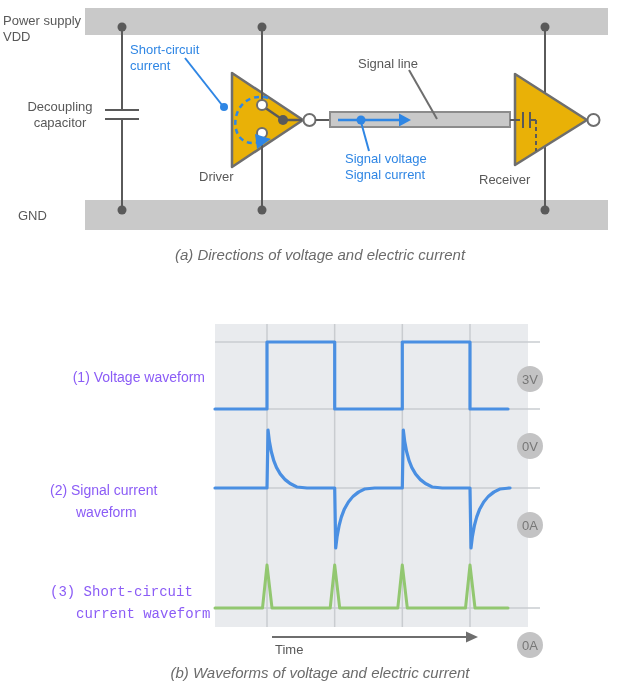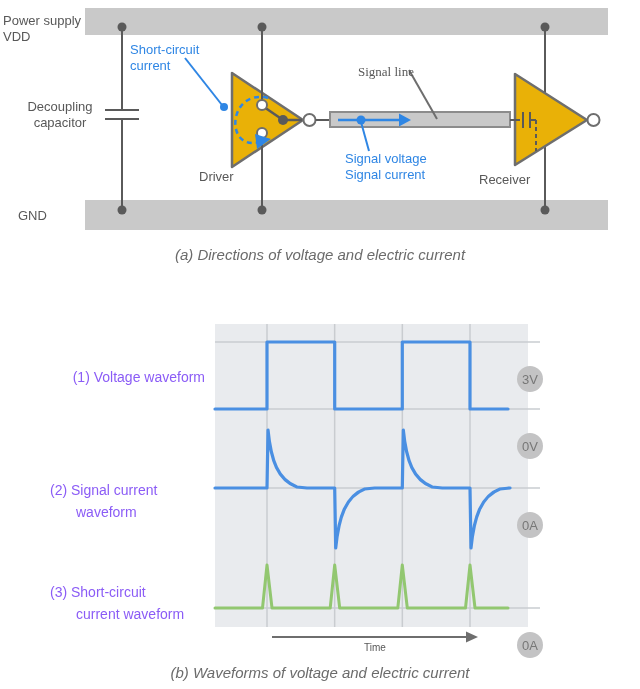--- a/index.html
+++ b/index.html
@@ -7,22 +7,22 @@
           font-family:"Liberation Sans","DejaVu Sans",sans-serif;}
   .canvas svg{position:absolute;left:0;top:0;}
   .lbl{position:absolute;font-size:13px;line-height:15.5px;color:#585858;white-space:pre;}
   .lbl.blue{color:#2f86e4;}
   .lbl.center{text-align:center;}
   .caption{position:absolute;left:0;width:640px;text-align:center;font-size:15px;color:#6b6b6b;font-style:italic;}
   .rowlbl{position:absolute;font-size:14px;line-height:22px;color:#8b5cf6;white-space:pre;}
   .rowlbl .ind{margin-left:26px;}
   .badge{position:absolute;width:26px;height:26px;border-radius:50%;background:#c3c3c4;
          color:#777;font-size:13px;display:flex;align-items:center;justify-content:center;margin-top:37px;}
-  .timelbl{position:absolute;left:275px;width:200px;top:642px;text-align:center;
-           font-size:10px;color:#585858;}
+  .timelbl{position:absolute;left:275px;width:200px;top:642px;text-align:left;
+           font-size:13px;color:#585858;}
 </style>
 </head>
 <body>
 
 <div class="canvas">
 
   <svg width="640" height="689" viewBox="0 0 640 689">
 
     <rect x="85" y="8" width="523" height="27" fill="#c9c9c9"></rect>
     <rect x="85" y="200" width="523" height="30" fill="#c9c9c9"></rect>
@@ -103,27 +103,27 @@
       <polygon points="478,637 466,631.5 466,642.5" fill="#6e6e6e"></polygon>
     </g>
   </svg>
 
   <div class="lbl center" style="left:20px;top:99px;width:80px;"><span>Decoupling</span><br><span>capacitor</span></div>
   <div class="lbl" style="left:3px;top:13px;"><span>Power supply</span><br><span>VDD</span></div>
   <div class="lbl" style="left:18px;top:208px;">GND</div>
   <div class="lbl blue" style="left:130px;top:42px;"><span>Short-circuit</span><br><span>current</span></div>
   <div class="lbl" style="left:199px;top:169px;">Driver</div>
   <div class="lbl" style="left:479px;top:172px;">Receiver</div>
-  <div class="lbl" style="left:358px;top:64px;font-family:Liberation Serif, serif;">Signal line</div>
+  <div class="lbl" style="left:358px;top:56px;">Signal line</div>
   <div class="lbl blue" style="left:345px;top:151px;"><span>Signal voltage</span><br><span>Signal current</span></div>
   <div class="caption" style="top:246px;">(a) Directions of voltage and electric current</div>
 
   <div class="rowlbl" style="left:0;top:366px;width:205px;text-align:right;">(1) Voltage waveform</div>
   <div class="rowlbl" style="left:50px;top:479px;"><span>(2) Signal current</span><br><span class="ind">waveform</span></div>
-  <div class="rowlbl" style="left:50px;top:581px;"><span>(3) Short-circuit</span><br><span class="ind">current waveform</span></div>
+  <div class="rowlbl" style="left:50px;top:581px;font-family:Liberation Mono, monospace;"><span>(3) Short-circuit</span><br><span class="ind">current waveform</span></div>
 
   <div class="badge" style="left:517px;top:329px;">3V</div>
   <div class="badge" style="left:517px;top:396px;">0V</div>
   <div class="badge" style="left:517px;top:475px;">0A</div>
   <div class="badge" style="left:517px;top:595px;">0A</div>
 
   <div class="timelbl">Time</div>
   <div class="caption" style="top:664px;">(b) Waveforms of voltage and electric current</div>
 </div>
 

